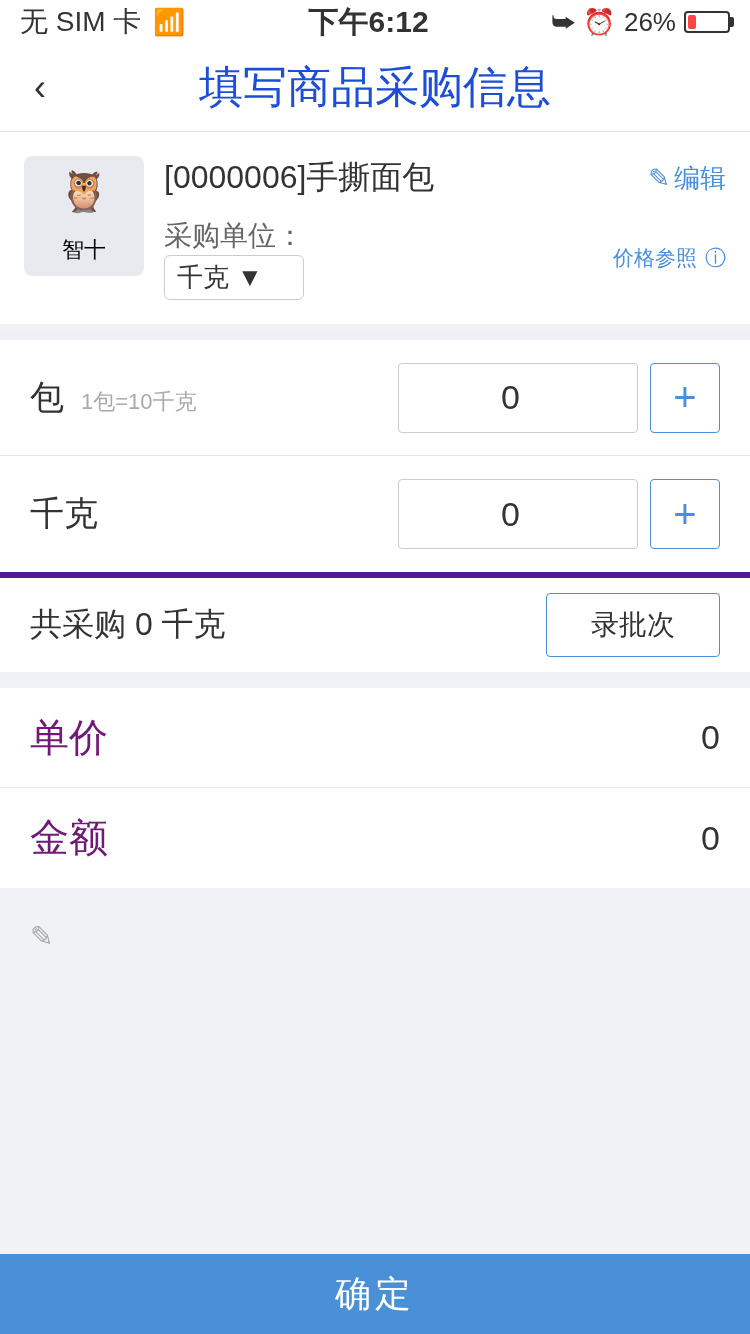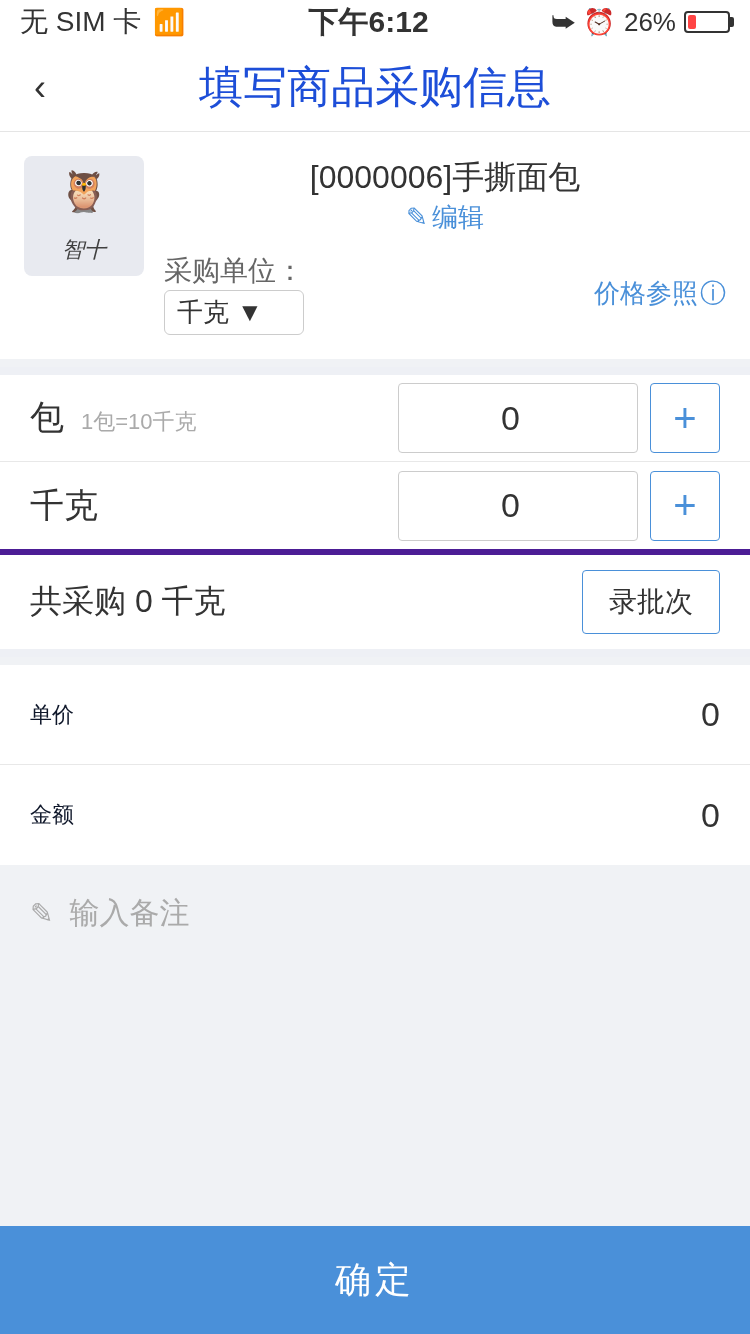--- a/index.html
+++ b/index.html
@@ -82,32 +82,30 @@
       justify-content: center;
       flex-shrink: 0;
       flex-direction: column;
     }
     .owl-icon {
       font-size: 40px;
       color: #7a8bb5;
     }
     .owl-text {
       font-size: 22px;
-      color: #404040;
+      color: #000000;
       margin-top: 20px;
-      font-style: italic;
     }
     .product-info {
       flex: 1;
     }
     .product-name-row {
       display: flex;
       align-items: center;
       justify-content: space-between;
-      flex-direction: column;
     }
     .product-name {
       font-size: 32px;
       color: #333;
       font-weight: 500;
     }
     .edit-btn {
       font-size: 26px;
       color: #4a90d9;
       display: flex;
@@ -131,44 +129,44 @@
       align-items: center;
       border: 1px solid #ccc;
       border-radius: 6px;
       padding: 4px 12px;
       font-size: 26px;
       color: #333;
       gap: 8px;
       cursor: pointer;
     }
     .price-ref {
-      font-size: 26px;
+      font-size: 21px;
       color: #4a90d9;
       display: flex;
       align-items: center;
-      gap: 2px;
+      gap: 8px;
       cursor: pointer;
     }
 
     
     .section-divider {
       height: 8px;
       background: #eef0f5;
     }
 
     
     .form-section {
       background: #fff;
     }
     .form-row {
       display: flex;
       align-items: center;
       justify-content: space-between;
       padding: 8px 30px;
-      height: 87px;
+      height: 116px;
       border-bottom: 1px solid #e8e8e8;
     }
     .form-row:last-child {
       border-bottom: none;
     }
     .row-label {
       font-size: 34px;
       color: #333;
     }
     .row-sublabel {
@@ -216,21 +214,21 @@
       height: 100px;
       border-top: 6px solid #4c1d95;
     }
     .total-label {
       font-size: 32px;
       color: #333;
     }
     .batch-btn {
       border: 1px solid #4a90d9;
       border-radius: 4px;
-      padding: 12px 26px;
+      padding: 12px 44px;
       font-size: 28px;
       color: #333;
       background: #fff;
       cursor: pointer;
     }
 
     
     .summary-section {
       background: #fff;
       margin-top: 8px;
@@ -240,22 +238,22 @@
       align-items: center;
       justify-content: space-between;
       padding: 0 30px;
       height: 100px;
       border-bottom: 1px solid #e8e8e8;
     }
     .summary-row:last-child {
       border-bottom: none;
     }
     .summary-label {
-      font-size: 22px;
-      color: #0f172a;
+      font-size: 39px;
+      color: #701a75;
     }
     .summary-value {
       font-size: 34px;
       color: #333;
     }
 
     
     .notes-section {
       background: #f0f2f5;
       padding: 28px 30px;
@@ -275,21 +273,21 @@
       font-size: 30px;
       color: #aaa;
     }
 
     
     .confirm-btn {
       position: fixed;
       bottom: 0;
       left: 0;
       width: 750px;
-      height: 108px;
+      height: 80px;
       background: #4a90d9;
       color: #fff;
       font-size: 36px;
       display: flex;
       align-items: center;
       justify-content: center;
       cursor: pointer;
       letter-spacing: 4px;
     }
 
@@ -395,17 +393,16 @@
       <span class="summary-value">0</span>
     </div>
     <div class="summary-row">
       <span class="summary-label">金额</span>
       <span class="summary-value">0</span>
     </div>
   </div>
 
   <div class="notes-section">
     <span class="pencil-icon">✎</span>
-    <span class="notes-placeholder">输入备注</span>
   </div>
 </div>
 
 <div class="confirm-btn">确定</div>
 
 </body></html>

